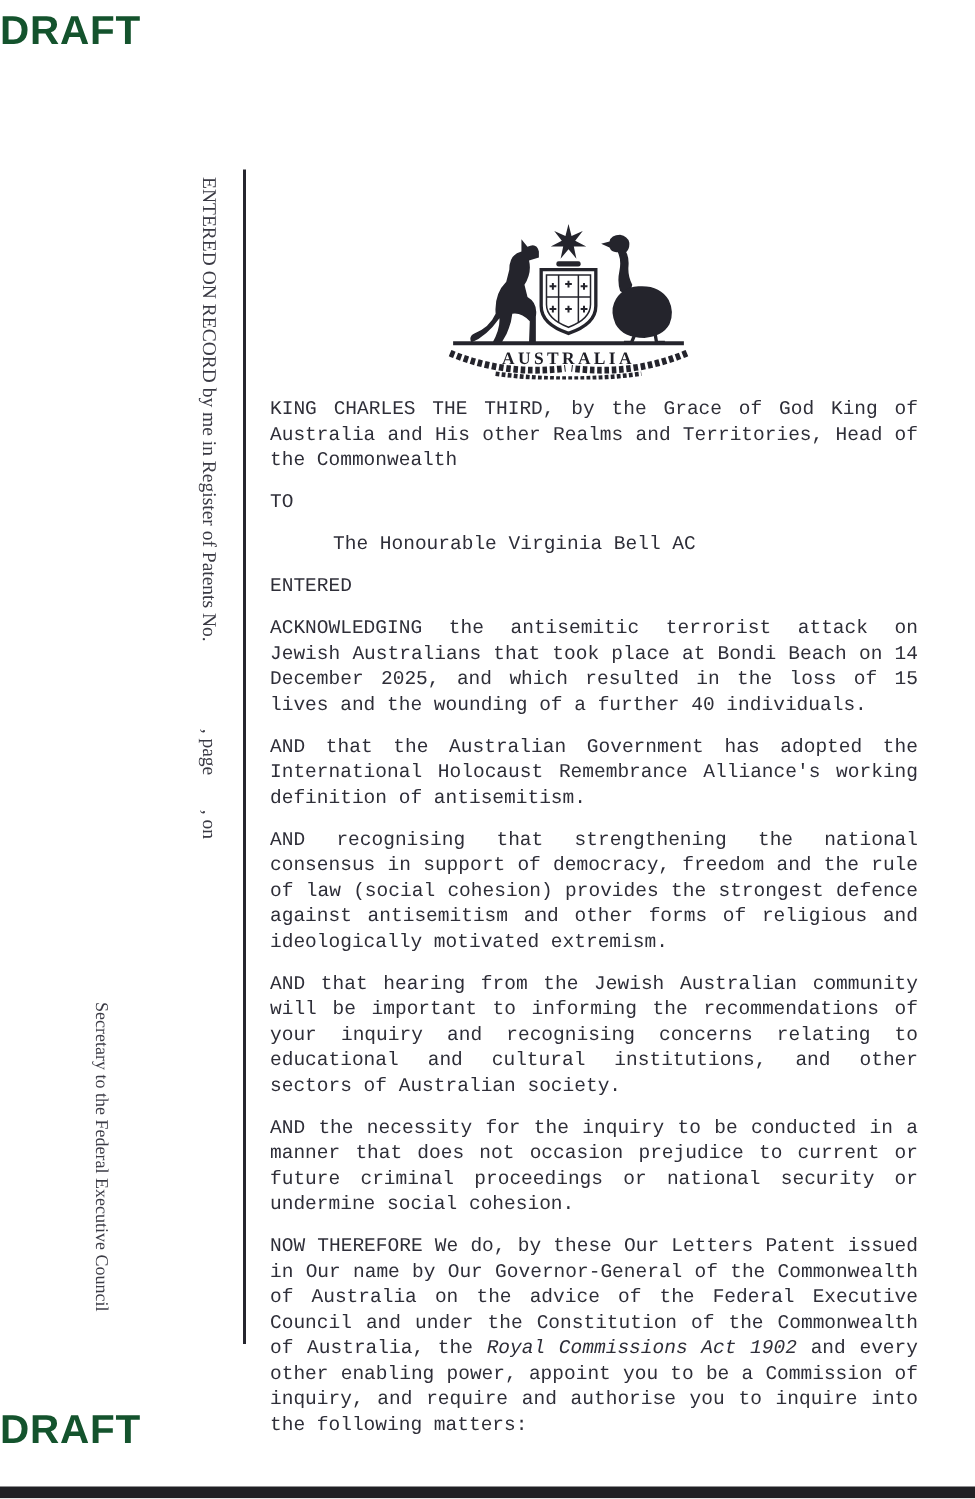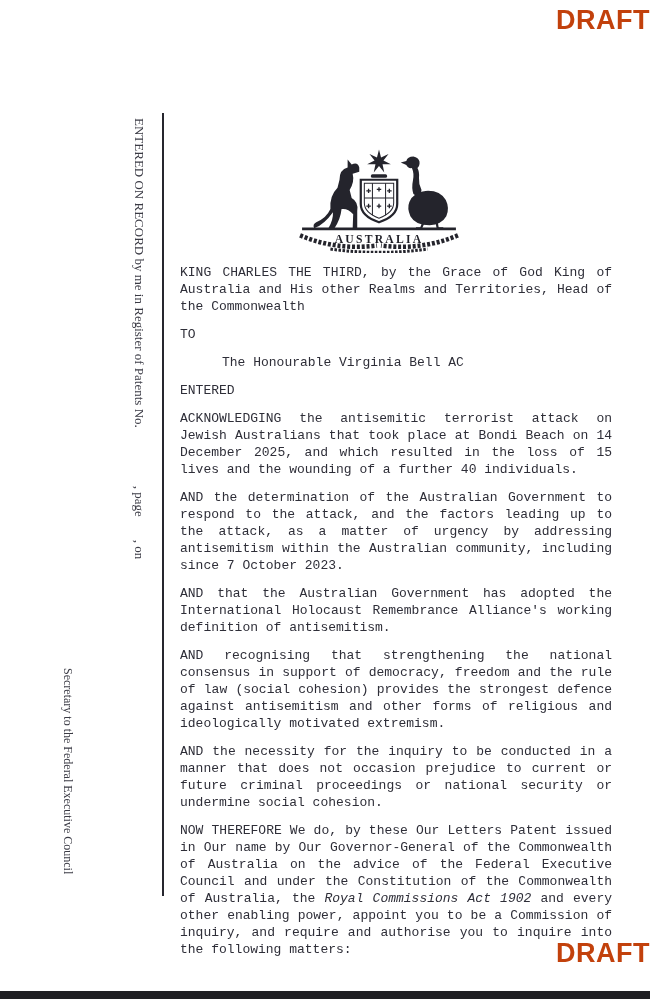--- a/index.html
+++ b/index.html
@@ -8,26 +8,26 @@
     width: 650px;
     height: 999px;
     background: #ffffff;
     overflow: hidden;
     font-family: "Liberation Serif", serif;
     color: #2e2e38;
   }
   .draft {
     position: absolute;
     left: 0; right: 0;
-    text-align: right;
+    text-align: left;
     font-family: "Liberation Sans", sans-serif;
     font-weight: 700;
     font-size: 27px;
     letter-spacing: 0.5px;
-    color: #c2410c;
+    color: #14532d;
   }
   #draft-top { top: 5px; }
   #draft-bottom { top: 938px; }
 
   #vrule {
     position: absolute;
     left: 162px; top: 113px;
     width: 2px; height: 783px;
     background: #26262e;
   }
@@ -132,23 +132,23 @@
 
     <text x="82" y="94" text-anchor="middle" font-family="Liberation Serif, serif" font-size="11.5" font-weight="bold" letter-spacing="2.2" fill="#1e1e26">AUSTRALIA</text>
   </svg>
 
   <div id="letter-body">
     <p>KING CHARLES THE THIRD, by the Grace of God King of Australia and His other Realms and Territories, Head of the Commonwealth</p>
     <p>TO</p>
     <p class="addressee">The Honourable Virginia Bell AC</p>
     <p>ENTERED</p>
     <p>ACKNOWLEDGING the antisemitic terrorist attack on Jewish Australians that took place at Bondi Beach on 14 December 2025, and which resulted in the loss of 15 lives and the wounding of a further 40 individuals.</p>
-    <p>AND the determination of the Australian Government to respond to the attack, and the factors leading up to the attack, as a matter of urgency by addressing antisemitism within the Australian community, including since 7 October 2023.</p>
     <p>AND that the Australian Government has adopted the International Holocaust Remembrance Alliance's working definition of antisemitism.</p>
     <p>AND recognising that strengthening the national consensus in support of democracy, freedom and the rule of law (social cohesion) provides the strongest defence against antisemitism and other forms of religious and ideologically motivated extremism.</p>
+    <p>AND that hearing from the Jewish Australian community will be important to informing the recommendations of your inquiry and recognising concerns relating to educational and cultural institutions, and other sectors of Australian society.</p>
     <p>AND the necessity for the inquiry to be conducted in a manner that does not occasion prejudice to current or future criminal proceedings or national security or undermine social cohesion.</p>
     <p><span>NOW THEREFORE We do, by these Our Letters Patent issued in Our name by Our Governor-General of the Commonwealth of Australia on the advice of the Federal Executive Council and under the Constitution of the Commonwealth of Australia, the </span><em>Royal Commissions Act 1902</em><span> and every other enabling power, appoint you to be a Commission of inquiry, and require and authorise you to inquire into the following matters:</span></p>
   </div>
 
   <div id="draft-bottom" class="draft">DRAFT</div>
 
   <div id="bottom-bar"></div>
 
 </div>
 

